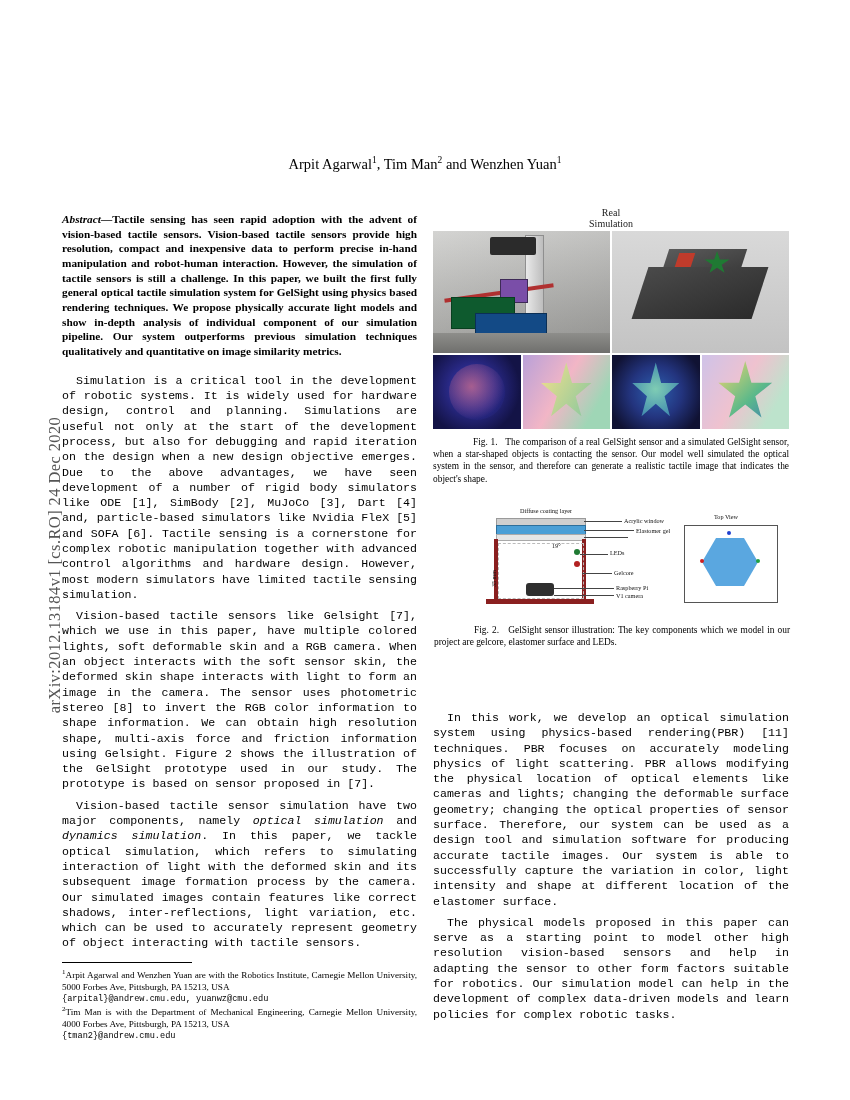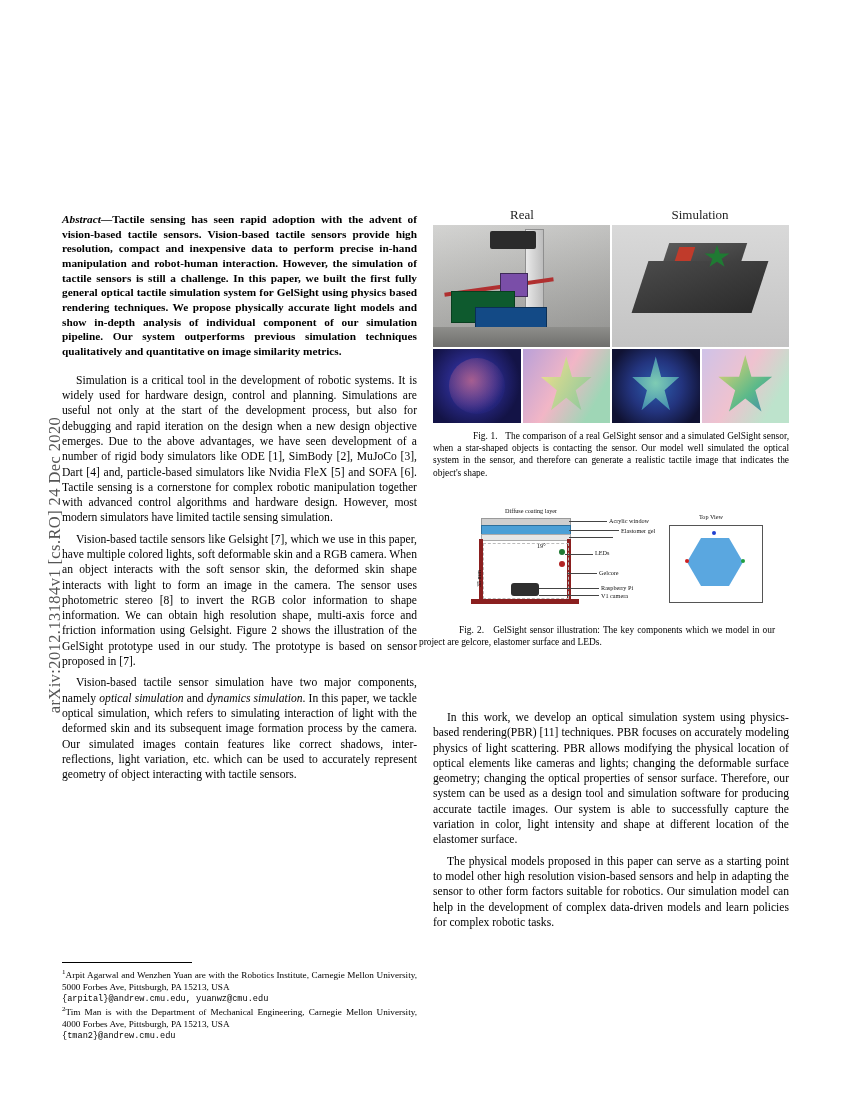--- a/index.html
+++ b/index.html
@@ -54,21 +54,21 @@
   
   .col {
     position: absolute;
     width: 355px;
     text-align: justify;
     font-size: 11.6px;
     line-height: 1.32;
   }
   .col-left { left: 62px; top: 212px; }
 
-  p { margin: 0 0 6px 0; text-indent: 14px; }
+  p { margin: 0 0 6px 0; text-indent: 14px; font-family: Liberation Mono, monospace; }
   p.noindent { text-indent: 0; }
 
   .abstract {
     font-weight: bold;
     font-size: 11.3px;
     line-height: 1.3;
     text-align: justify;
     margin-bottom: 14px;
   }
   .abstract .lead { font-style: italic; }
@@ -83,22 +83,23 @@
 
   
   .fig1 {
     position: absolute;
     left: 433px;
     top: 207px;
     width: 356px;
   }
   .fig1-labels {
     display: flex;
-    font-size: 13px;
+    font-size: 10px;
     color: #222;
+    flex-direction: column;
   }
   .fig1-labels span { flex: 1; text-align: center; }
   .fig1-top {
     display: flex;
     gap: 2px;
     margin-top: 2px;
   }
   .ph {
     position: relative;
     overflow: hidden;
@@ -211,21 +212,21 @@
     font-size: 9.4px;
     line-height: 1.3;
     text-align: justify;
     margin-top: 7px;
   }
   .caption b { font-weight: normal; margin-left: 40px; }
 
   
   .fig2 {
     position: absolute;
-    left: 419px;
+    left: 434px;
     top: 487px;
     width: 356px;
   }
   .fig2-img {
     width: 356px;
     height: 130px;
     background: #ffffff;
     position: relative;
   }
   .f2-diffuse {
@@ -321,20 +322,23 @@
   i { font-style: italic; }
 </style>
 </head>
 <body>
 
 <div class="page">
 
   <div class="arxiv-stamp">arXiv:2012.13184v1  [cs.RO]  24 Dec 2020</div>
 
 
+  <div class="authors">
+    <span>Arpit Agarwal</span><sup>1</sup><span>, Tim Man</span><sup>2</sup><span> and Wenzhen Yuan</span><sup>1</sup>
+  </div>
 
   <div class="col col-left">
     <div class="abstract">
       <span class="lead">Abstract—</span><span>Tactile sensing has seen rapid adoption with the advent of vision-based tactile sensors. Vision-based tactile sensors provide high resolution, compact and inexpensive data to perform precise in-hand manipulation and robot-human interaction. However, the simulation of tactile sensors is still a challenge. In this paper, we built the first fully general optical tactile simulation system for GelSight using physics based rendering techniques. We propose physically accurate light models and show in-depth analysis of individual component of our simulation pipeline. Our system outperforms previous simulation techniques qualitatively and quantitative on image similarity metrics.</span>
     </div>
 
 
     <p>Simulation is a critical tool in the development of robotic systems. It is widely used for hardware design, control and planning. Simulations are useful not only at the start of the development process, but also for debugging and rapid iteration on the design when a new design objective emerges. Due to the above advantages, we have seen development of a number of rigid body simulators like ODE [1], SimBody [2], MuJoCo [3], Dart [4] and, particle-based simulators like Nvidia FleX [5] and SOFA [6]. Tactile sensing is a cornerstone for complex robotic manipulation together with advanced control algorithms and hardware design. However, most modern simulators have limited tactile sensing simulation.</p>
     <p>Vision-based tactile sensors like Gelsight [7], which we use in this paper, have multiple colored lights, soft deformable skin and a RGB camera. When an object interacts with the soft sensor skin, the deformed skin shape interacts with light to form an image in the camera. The sensor uses photometric stereo [8] to invert the RGB color information to shape information. We can obtain high resolution shape, multi-axis force and friction information using Gelsight. Figure 2 shows the illustration of the GelSight prototype used in our study. The prototype is based on sensor proposed in [7].</p>
     <p>

